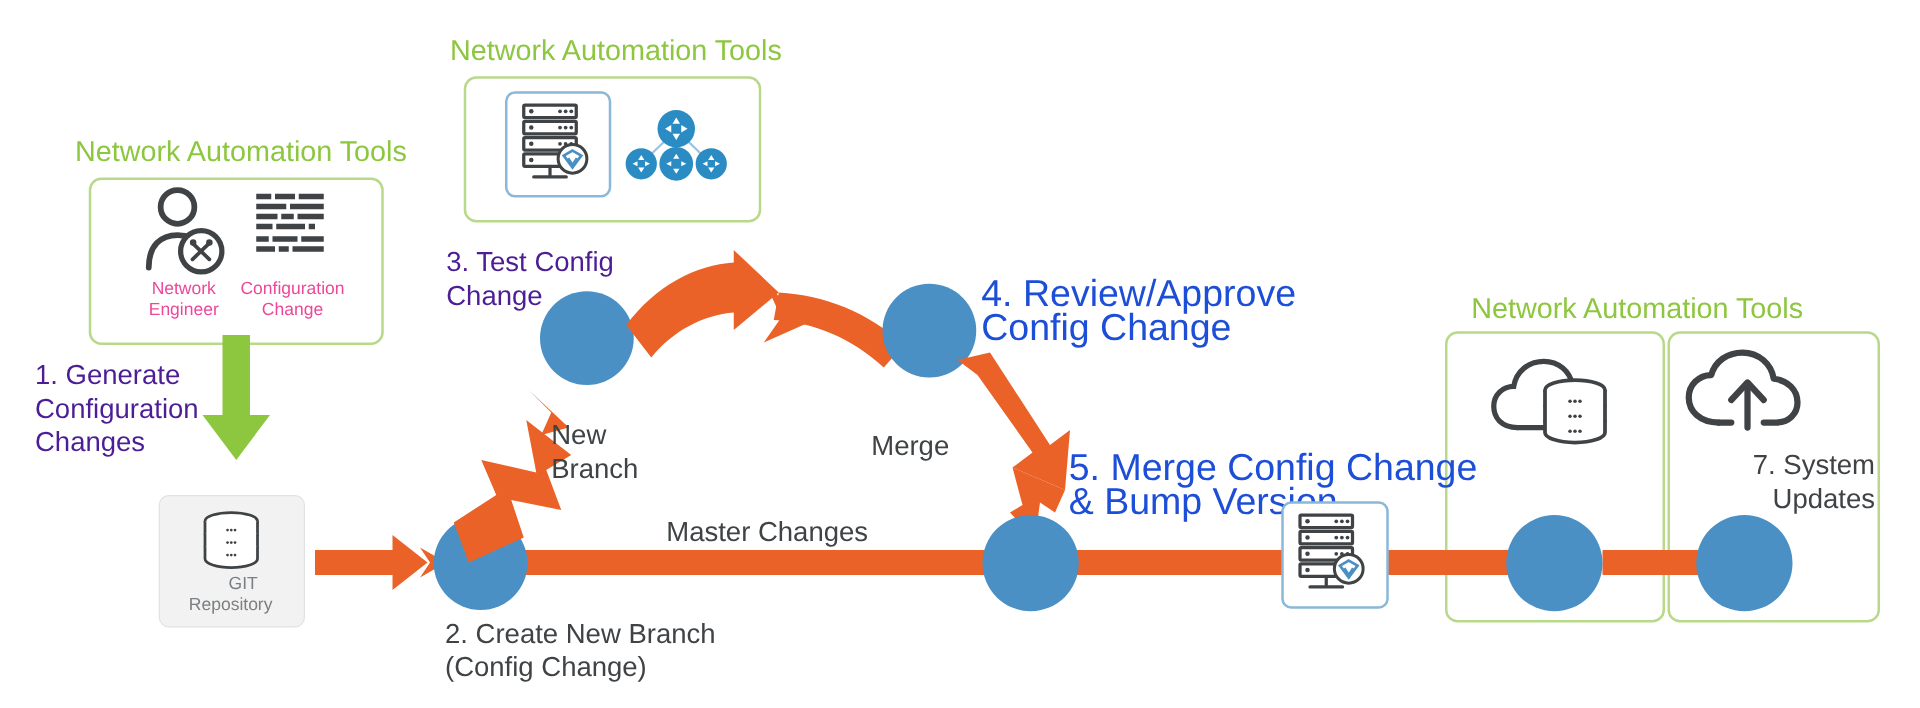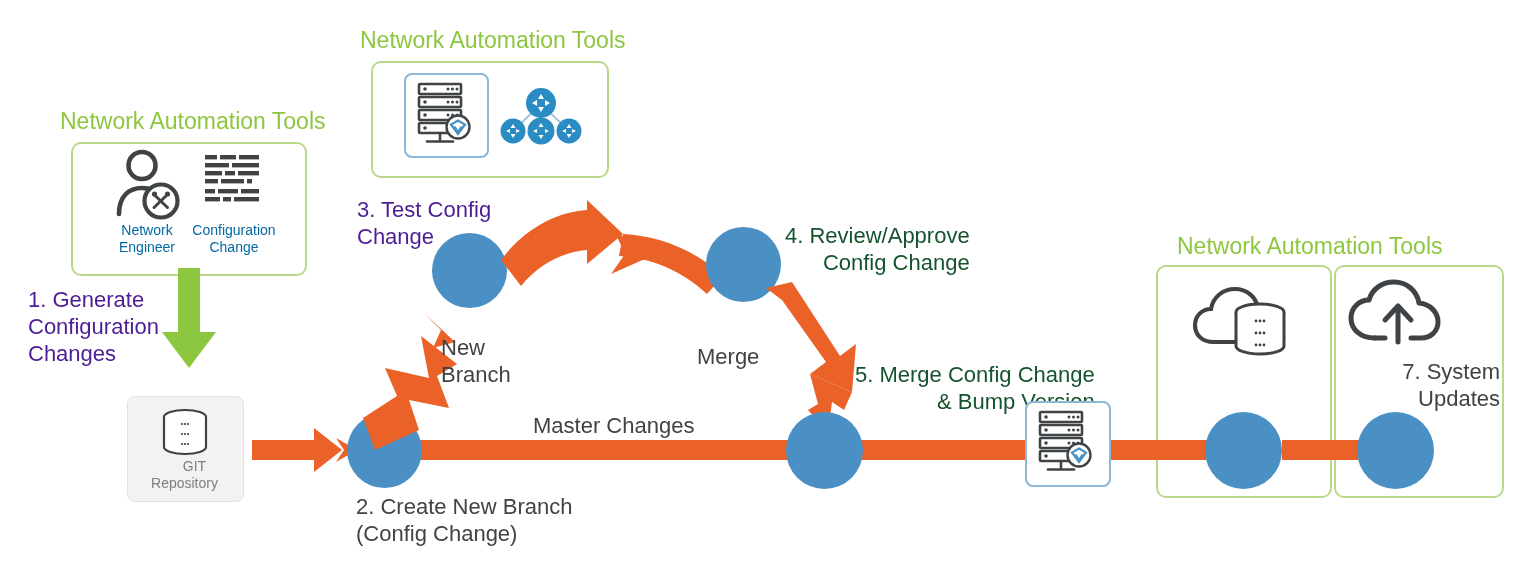--- a/index.html
+++ b/index.html
@@ -25,32 +25,31 @@
     font-size: 23px;
     line-height: 28px;
     white-space: nowrap;
   }
   .green-step {
     color: #4c1d95;
     font-size: 22px;
     line-height: 27px;
   }
   .orange-step {
-    color: #14532d;
-    font-size: 22px;
+    color: #1d4ed8;
+    font-size: 30px;
     line-height: 27px;
-    text-align: right;
   }
   .dark-label {
     color: #3f4345;
     font-size: 22px;
     line-height: 27px;
   }
   .icon-caption {
-    color: #0369a1;
+    color: #ec4899;
     font-size: 14px;
     line-height: 17px;
     text-align: center;
   }
   .git-caption {
     color: #7b7f82;
     font-size: 14px;
     line-height: 17px;
     text-align: center;
   }

